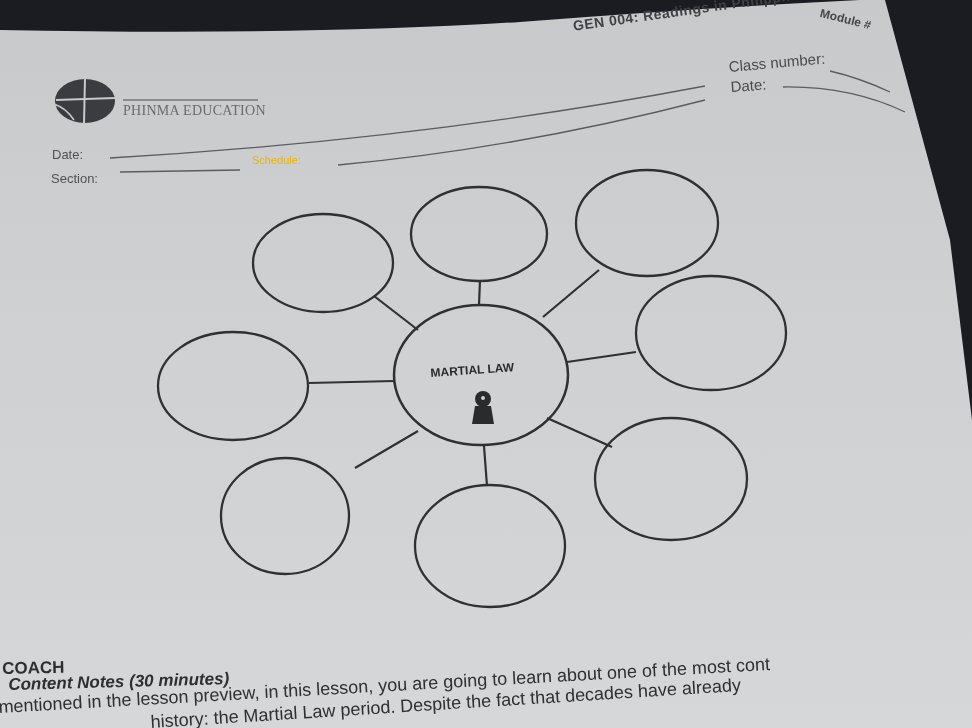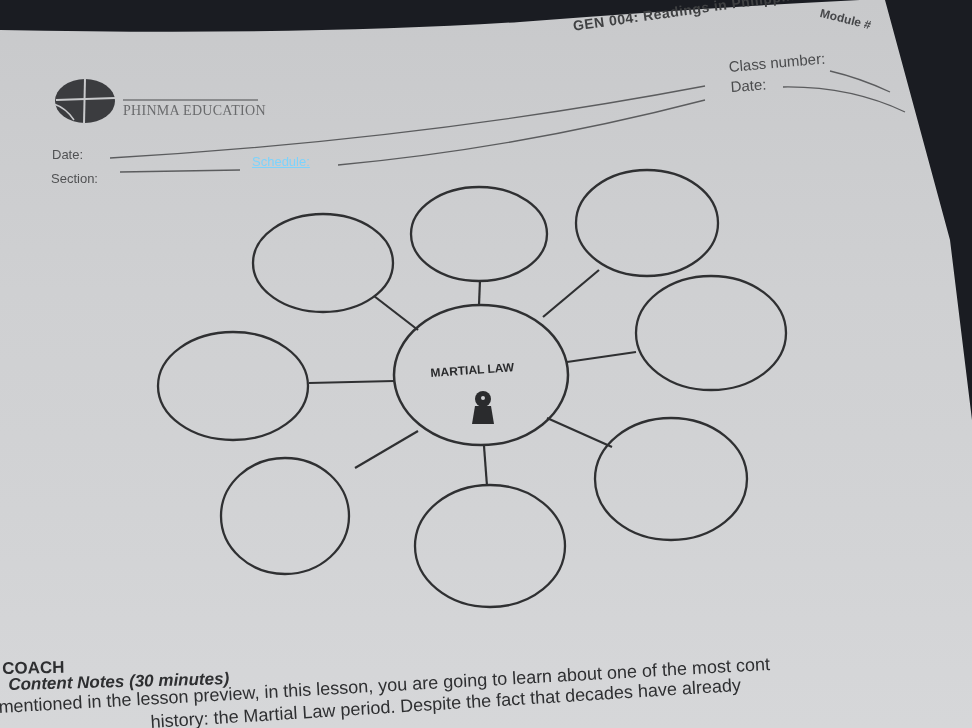--- a/index.html
+++ b/index.html
@@ -15,21 +15,21 @@
   }
   .abs { position:absolute; white-space:nowrap; color:#3a3b3d; }
   .header-title { left:572px; top:18px; font-weight:bold; font-size:14px; transform:rotate(-8deg); transform-origin:left top; color:#3f4042; letter-spacing:0.5px; }
   .module { left:822px; top:6px; font-weight:bold; font-size:12px; transform:rotate(14deg); transform-origin:left top; color:#46474a; }
   .class-number { left:728px; top:58px; font-size:15px; transform:rotate(-5deg); transform-origin:left top; color:#4a4b4d; }
   .date { left:730px; top:78px; font-size:15px; transform:rotate(-4deg); transform-origin:left top; color:#4a4b4d; }
   .brand { left:123px; top:87px; font-family:"Liberation Serif", serif; font-size:14px; color:#6a6b6d; letter-spacing:0.3px;margin-top:16px; }
   .brand-sub { left:123px; top:99px; width:135px; height:2px; background:#8a8b8d; }
   .name-label { left:52px; top:147px; font-size:13px; color:#505153; }
   .section-label { left:51px; top:171px; font-size:13px; color:#505153; }
-  .schedule-label { left:252px; top:154px; font-size:13px; color:#7dd3fc;text-decoration:underline; }
+  .schedule-label { left:252px; top:154px; font-size:11px; color:#eab308; }
   .coach { left:2px; top:659px; font-weight:bold; font-size:17px; color:#2e2f31; transform:rotate(-1deg); transform-origin:left top;}
   .content-notes { left:8px; top:675px; font-weight:bold; font-style:italic; font-size:17px; color:#2e2f31; transform:rotate(-1.5deg); transform-origin:left top;}
   .body-line1 { left:-2px; top:697px; font-size:18px; color:#2e2f31; transform:rotate(-3.2deg); transform-origin:left top; }
   .body-line2 { left:150px; top:712px; font-size:18px; color:#2e2f31; transform:rotate(-3.6deg); transform-origin:left top; }
   svg.overlay { position:absolute; left:0; top:0; }
 </style>
 </head>
 <body>
 
 <div class="paper"></div>

